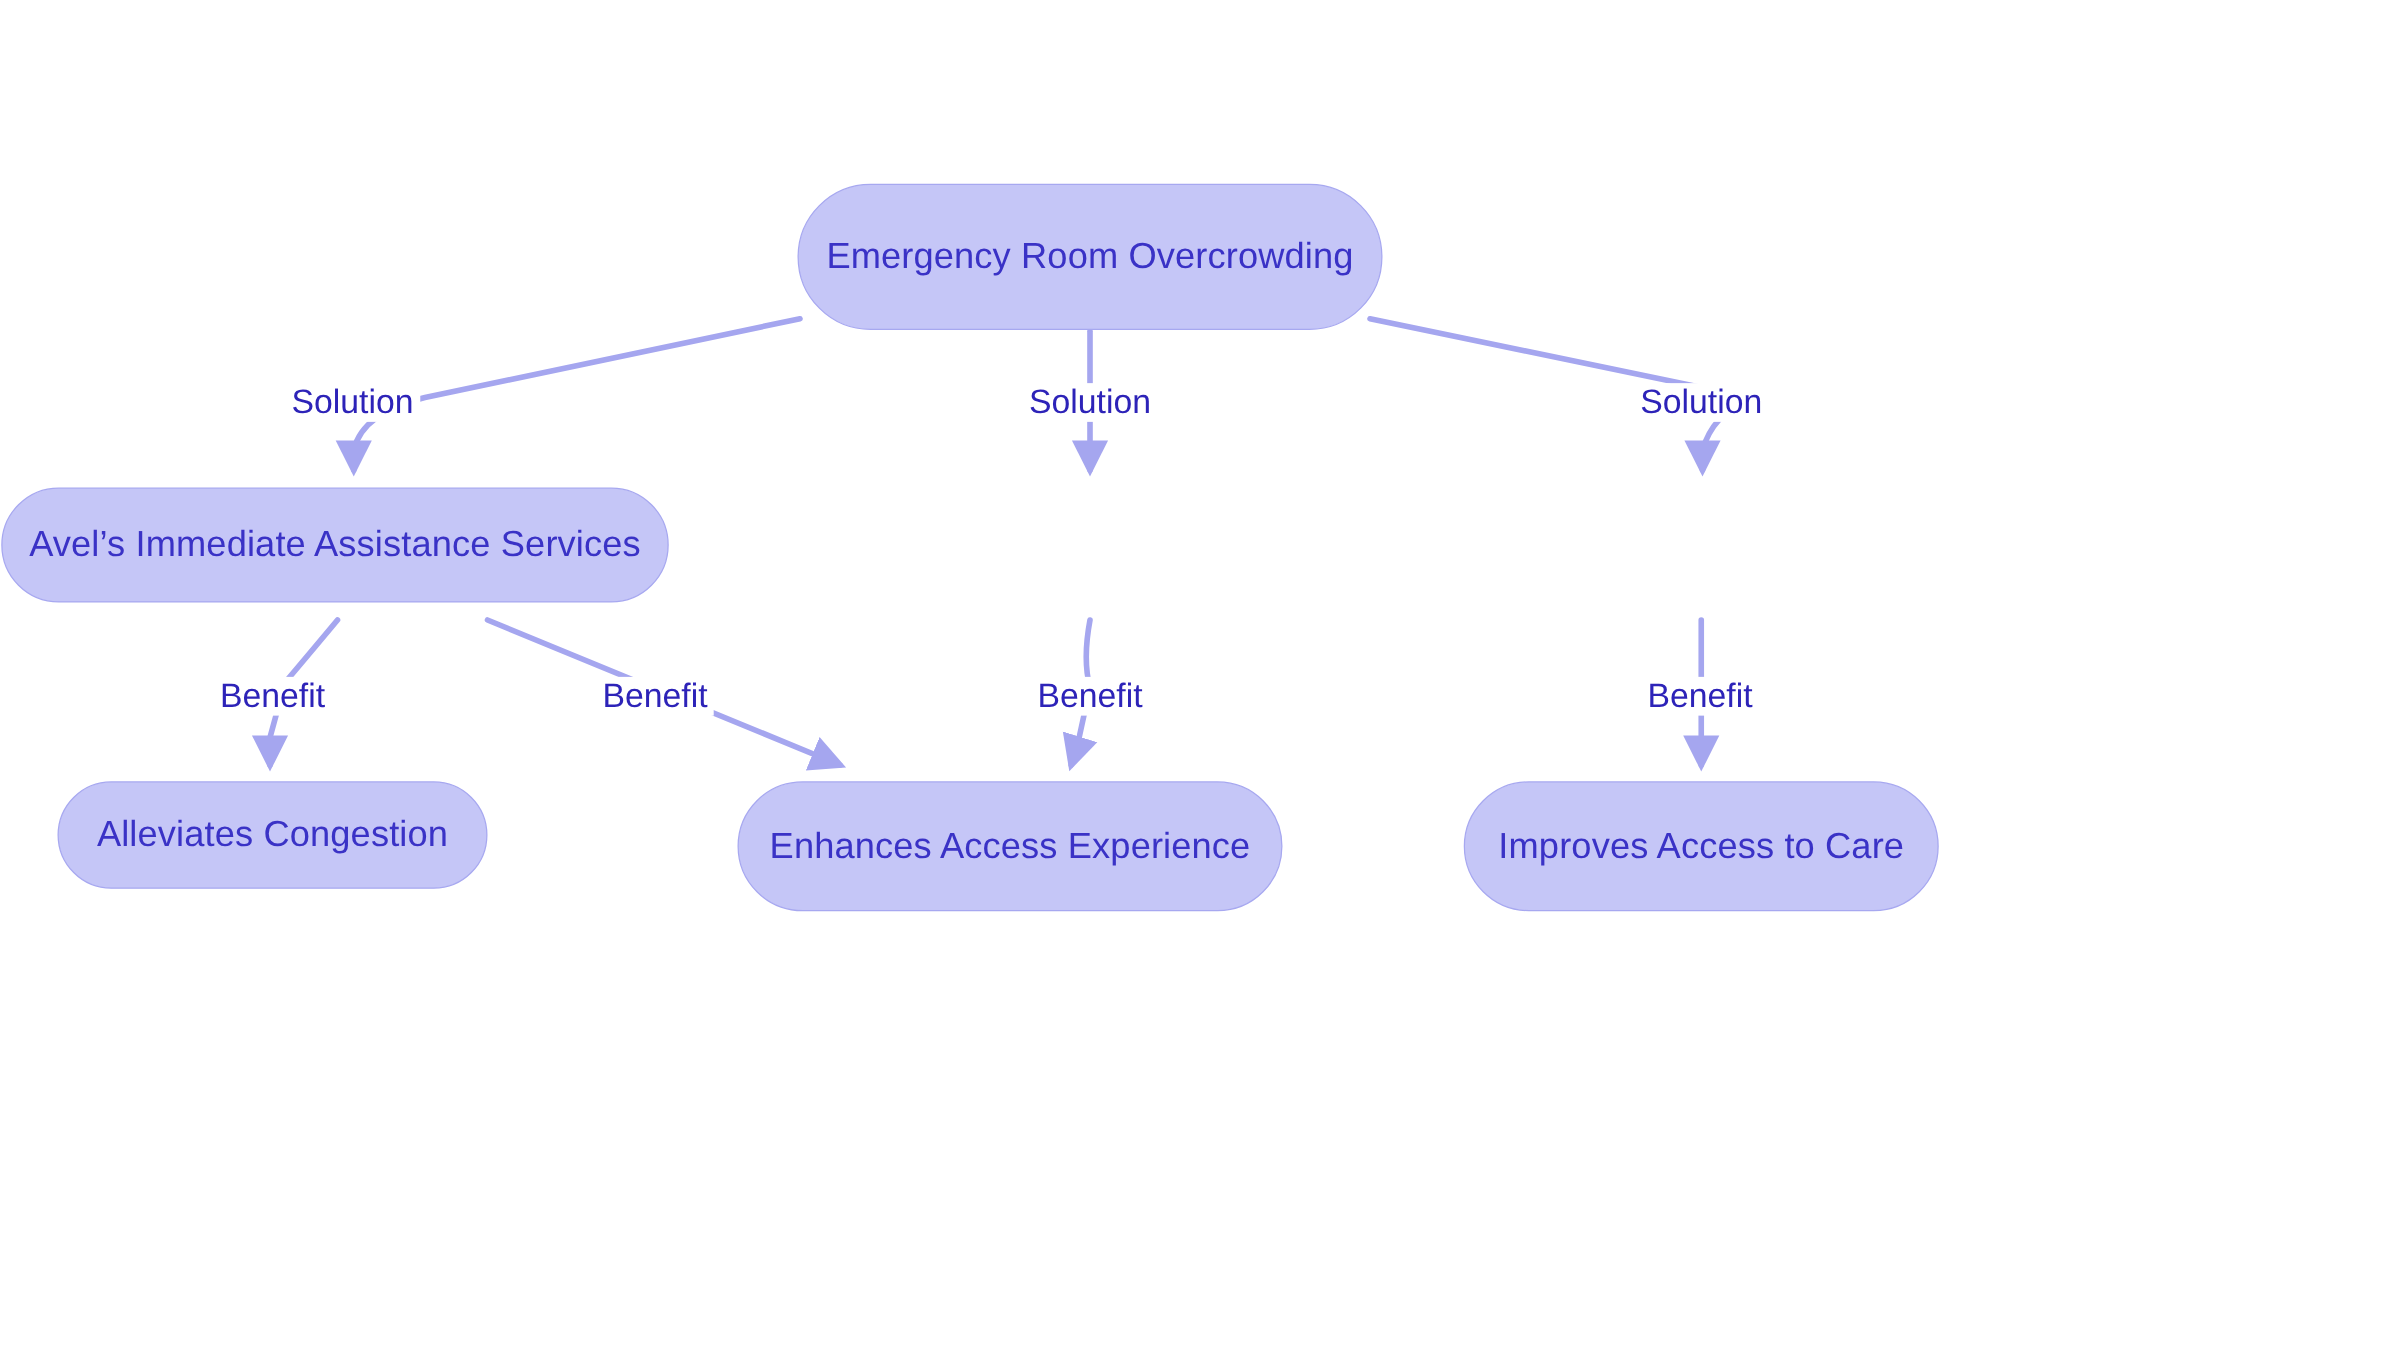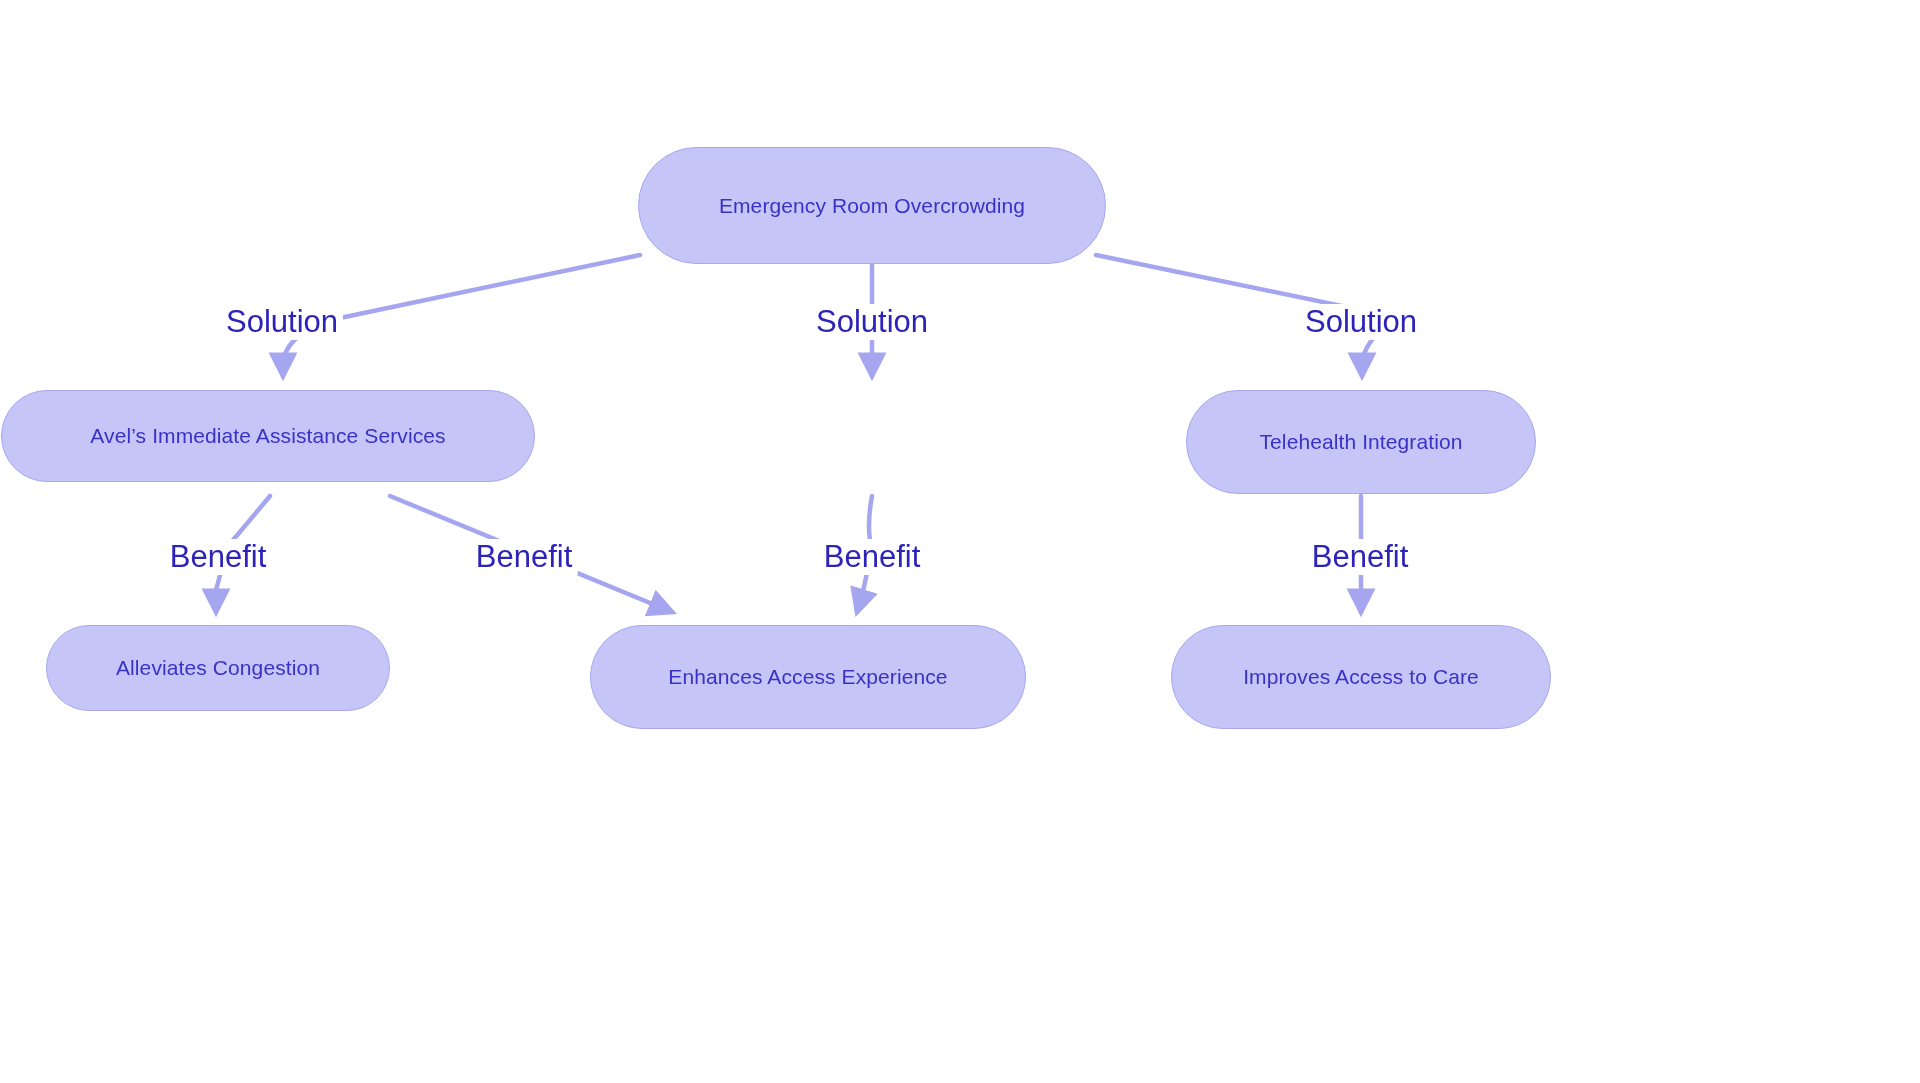--- a/index.html
+++ b/index.html
@@ -25,30 +25,30 @@
   .node {
     position: absolute;
     box-sizing: border-box;
     background: #c5c6f7;
     border: 1.6px solid #a7a8f0;
     border-radius: 999px;
     display: flex;
     align-items: center;
     justify-content: center;
     color: #3a32c6;
-    font-size: 21px;
+    font-size: 29px;
     font-weight: 400;
     letter-spacing: 0.1px;
     white-space: nowrap;
     z-index: 2;
   }
   .edge-label {
     position: absolute;
     color: #2d23b8;
-    font-size: 31px;
+    font-size: 27px;
     font-weight: 400;
     white-space: nowrap;
     background: #ffffff;
     padding: 0 5px;
     z-index: 3;
     transform: translate(-50%, -50%);
   }
 </style>
 </head>
 <body>
@@ -76,23 +76,20 @@
 
   <div class="node" style="left:638px; top:147px; width:468px; height:117px;">
     <span>Emergency Room Overcrowding</span>
   </div>
 
   <div class="node" style="left:1px; top:390px; width:534px; height:92px;">
     <span>Avel’s Immediate Assistance Services</span>
   </div>
 
 
-  <div class="node" style="left:1186px; top:390px; width:350px; height:104px;">
-    <span>Telehealth Integration</span>
-  </div>
 
   <div class="node" style="left:46px; top:625px; width:344px; height:86px;">
     <span>Alleviates Congestion</span>
   </div>
 
   <div class="node" style="left:590px; top:625px; width:436px; height:104px;">
     <span>Enhances Access Experience</span>
   </div>
 
   <div class="node" style="left:1171px; top:625px; width:380px; height:104px;">

